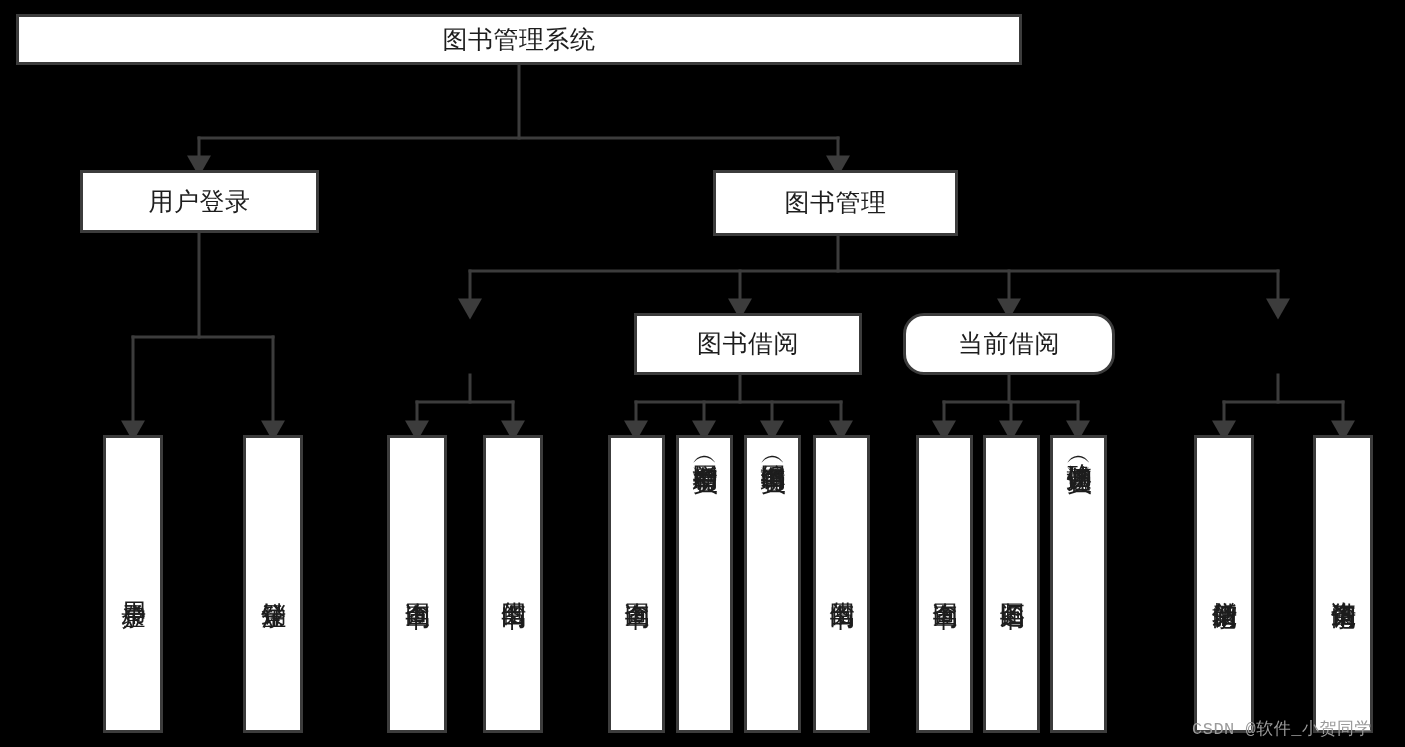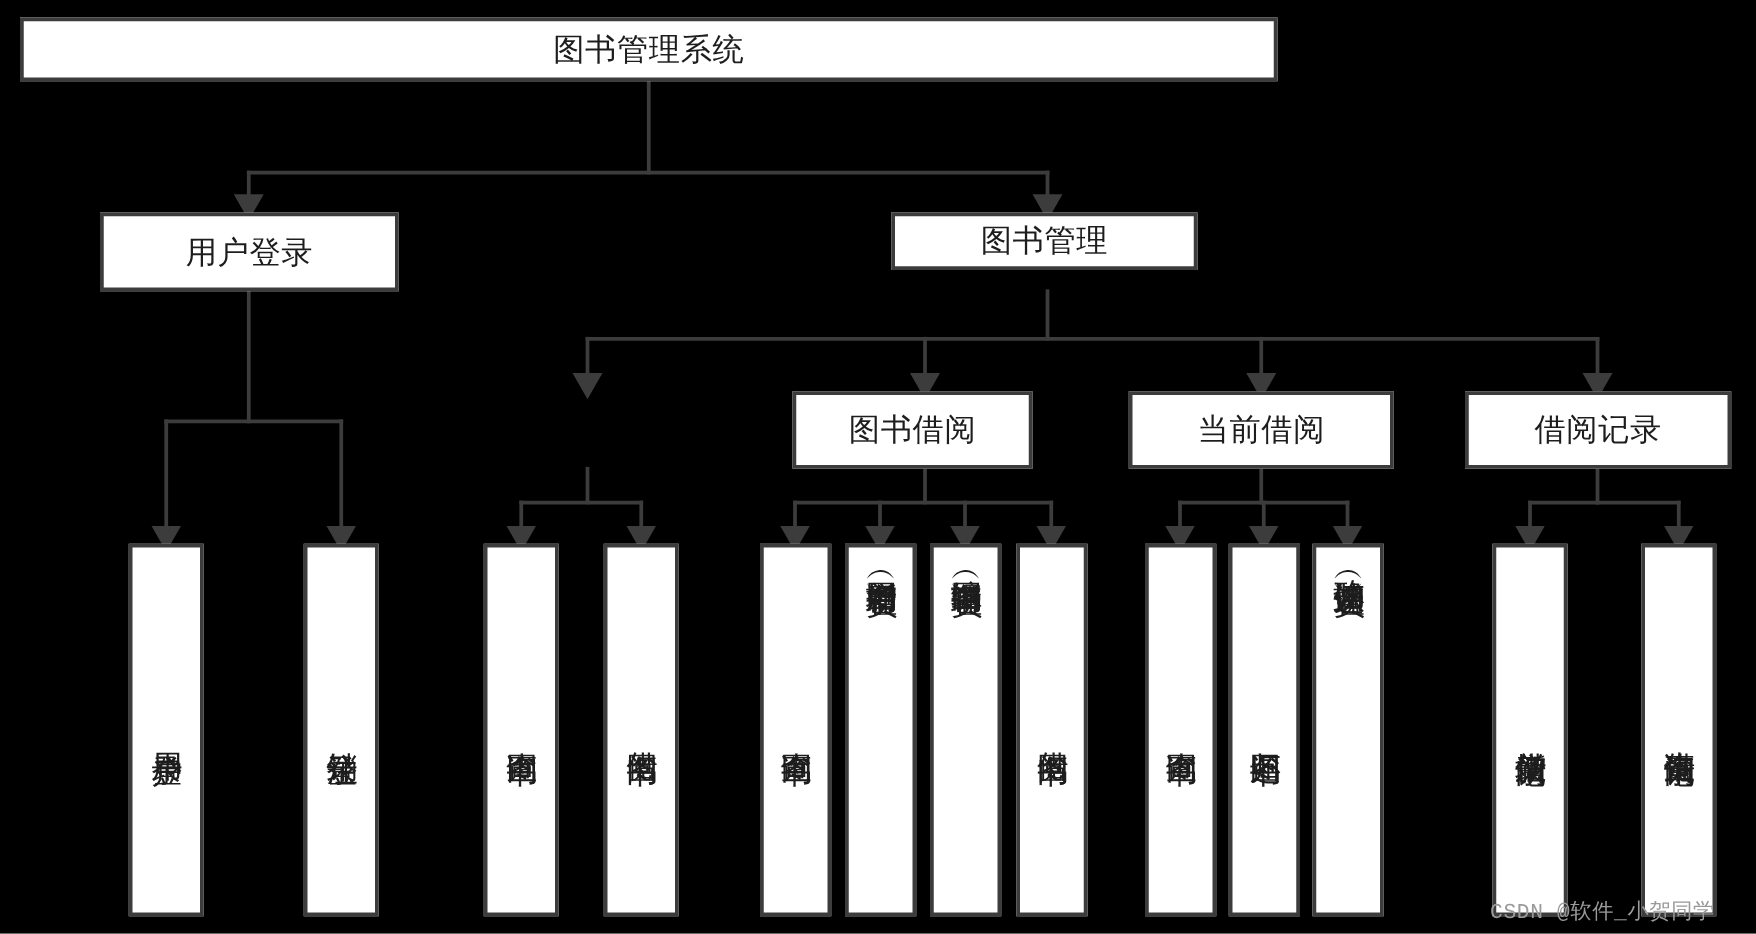--- a/index.html
+++ b/index.html
@@ -134,32 +134,29 @@
     </g>
   </svg>
 
   <div class="node h root" style="left: 16px; top: 14px; width: 1006px; height: 51px; border-color: rgb(60, 60, 60); color: rgb(29, 29, 29);">
     <span class="label">图书管理系统</span>
   </div>
 
   <div class="node h" style="left: 80px; top: 170px; width: 239px; height: 63px; border-color: rgb(60, 60, 60); color: rgb(29, 29, 29);">
     <span class="label">用户登录</span>
   </div>
-  <div class="node h" style="left: 713px; top: 170px; width: 245px; height: 46px; border-color: rgb(60, 60, 60); color: rgb(29, 29, 29);">
+  <div class="node h" style="left: 713px; top: 170px; width: 245px; height: 66px; border-color: rgb(60, 60, 60); color: rgb(29, 29, 29);">
     <span class="label">图书管理</span>
   </div>
 
-  <div class="node h" style="left: 634px; top: 313px; width: 192px; height: 62px; border-color: rgb(60, 60, 60); color: rgb(29, 29, 29);">
+  <div class="node h" style="left: 634px; top: 313px; width: 228px; height: 62px; border-color: rgb(60, 60, 60); color: rgb(29, 29, 29);">
     <span class="label">图书借阅</span>
   </div>
-  <div class="node h" style="left: 903px; top: 313px; width: 212px; height: 62px; border-color: rgb(60, 60, 60); color: rgb(29, 29, 29);">
+  <div class="node h" style="left: 903px; top: 313px; width: 212px; height: 62px; border-color: rgb(60, 60, 60); color: rgb(29, 29, 29); border-radius: 21px;">
     <span class="label">当前借阅</span>
-  </div>
-  <div class="node h" style="left: 1172px; top: 313px; width: 213px; height: 62px; border-color: rgb(60, 60, 60); color: rgb(29, 29, 29);">
-    <span class="label">借阅记录</span>
   </div>
 
   <div class="node v mid" style="left: 103px; top: 435px; width: 60px; height: 298px; border-color: rgb(60, 60, 60); color: rgb(29, 29, 29);">
     <span class="label">用户登录</span>
   </div>
   <div class="node v mid" style="left: 243px; top: 435px; width: 60px; height: 298px; border-color: rgb(60, 60, 60); color: rgb(29, 29, 29);">
     <span class="label">注销登录</span>
   </div>
   <div class="node v mid" style="left: 387px; top: 435px; width: 60px; height: 298px; border-color: rgb(60, 60, 60); color: rgb(29, 29, 29);">
     <span class="label">查询图书</span>

